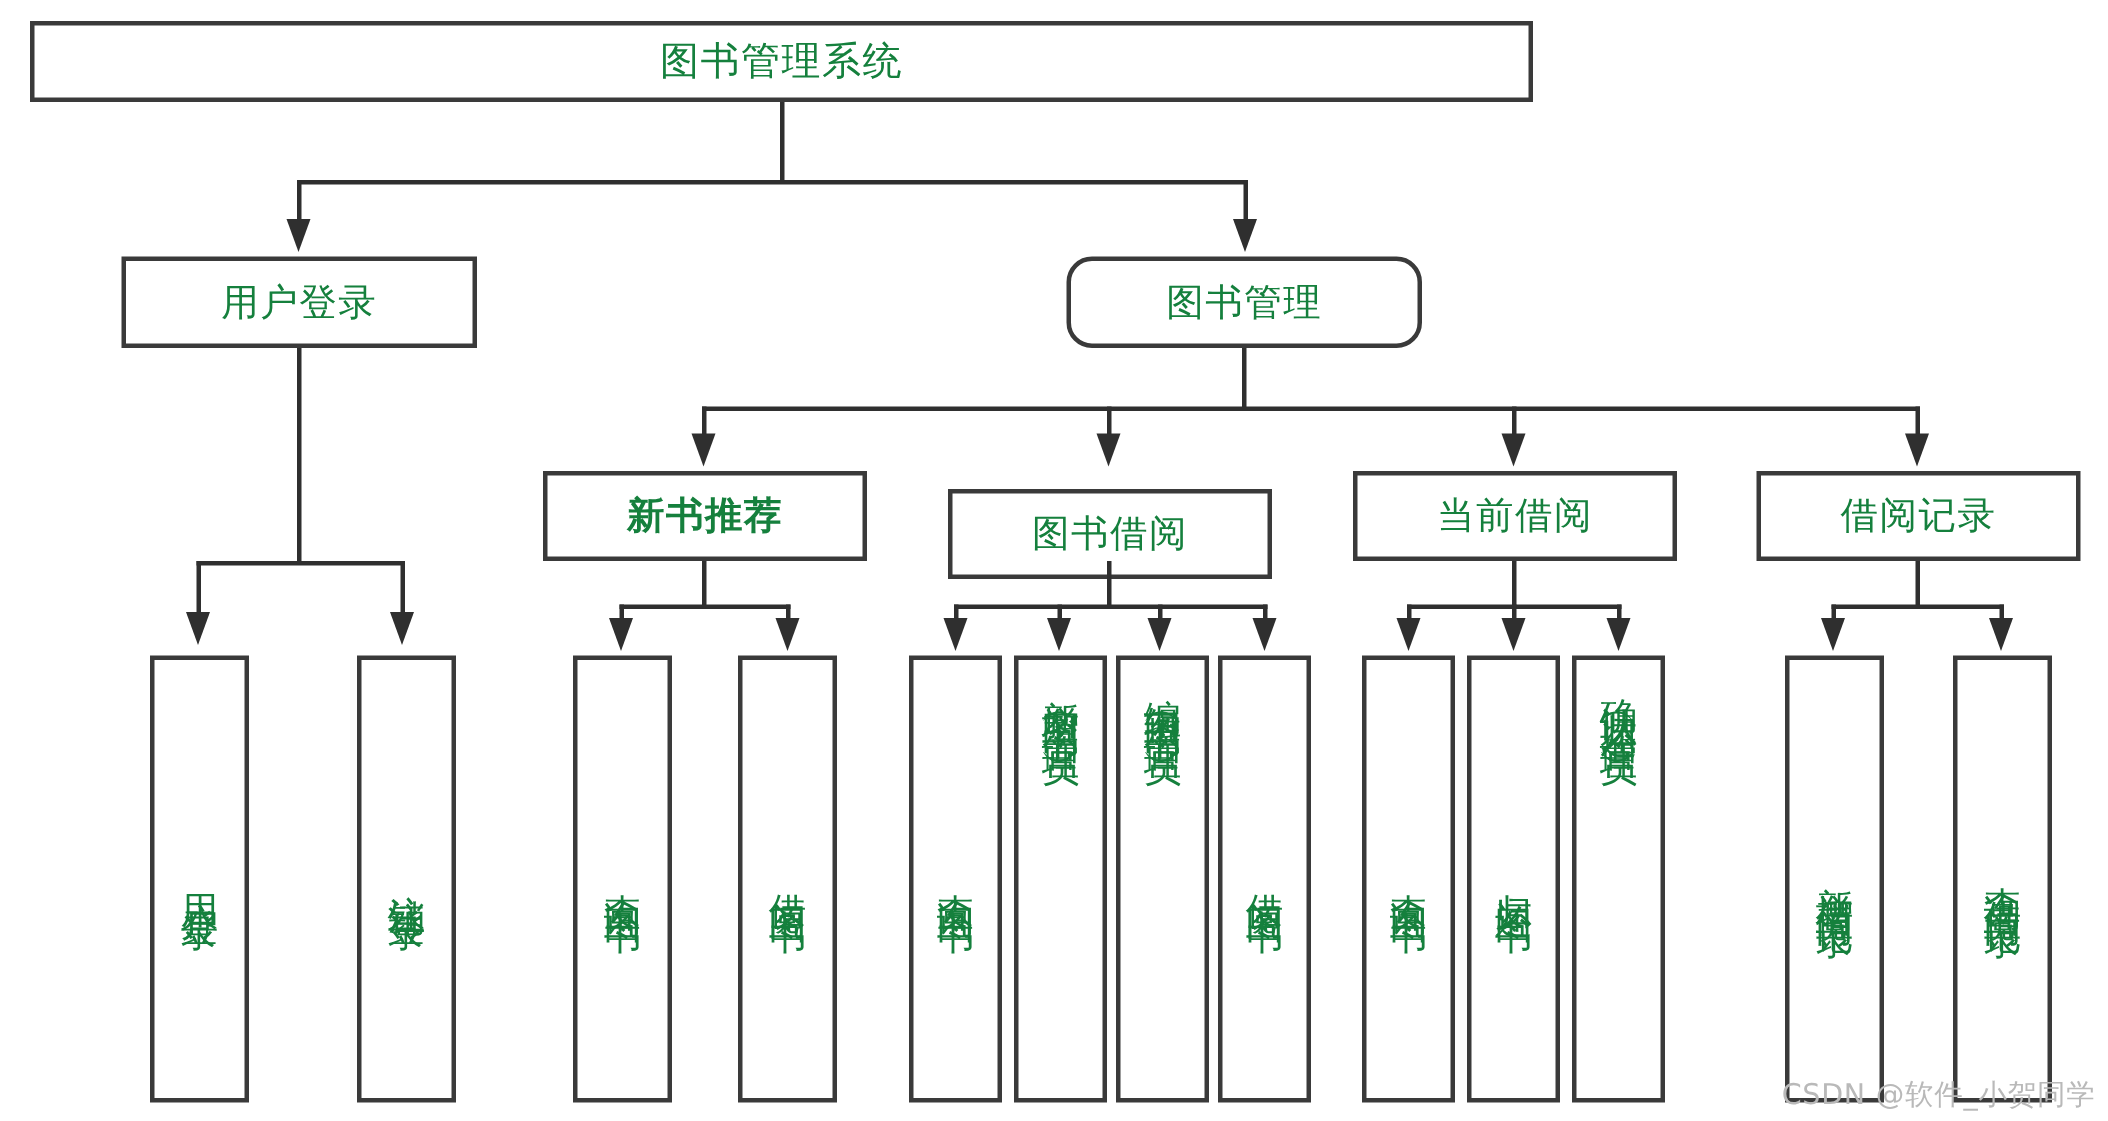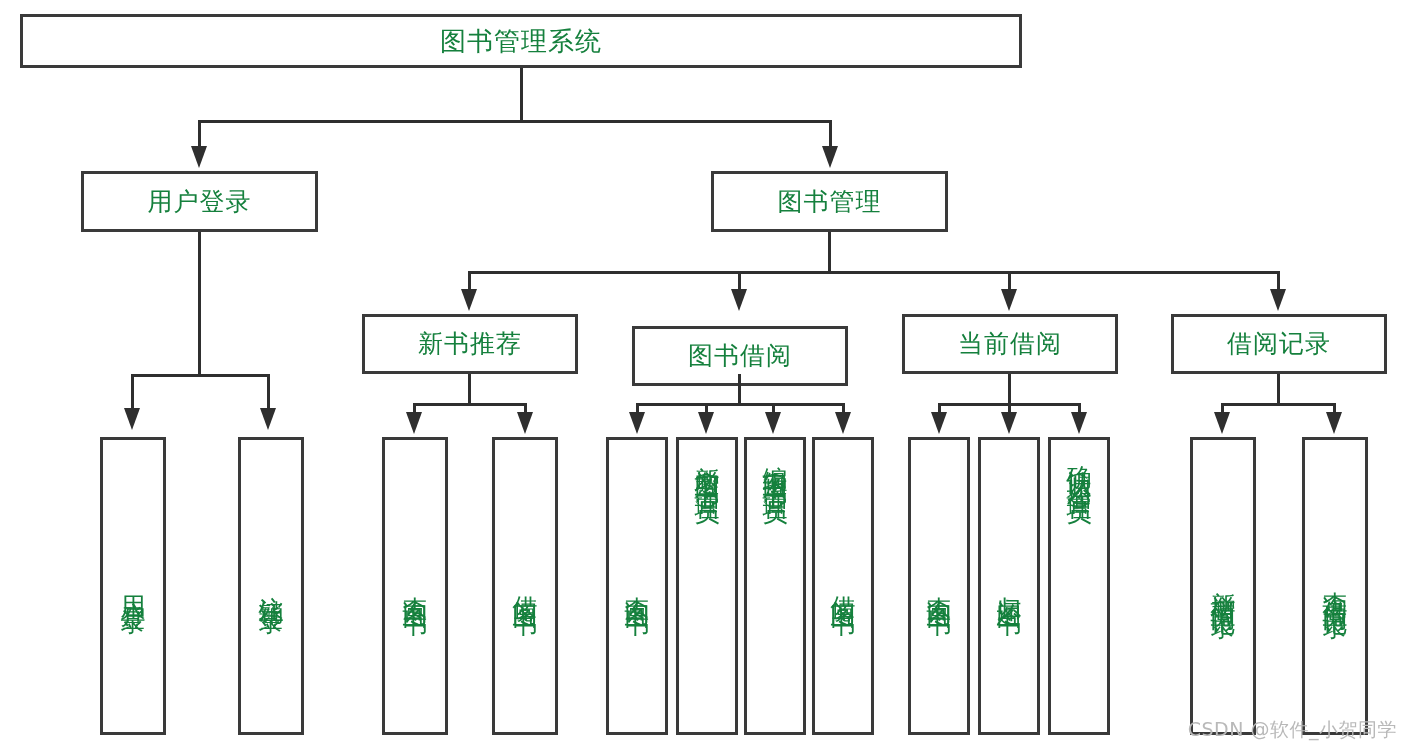--- a/index.html
+++ b/index.html
@@ -97,21 +97,21 @@
   <div class="ln hln" style="left:198px; top:120px; width:634px; height:3px;"></div>
 
   <div class="ln vln" style="left:198px; top:120px; width:3px; height:28px;"></div>
   <div class="arw" style="left:191px; top:146px;"></div>
   <div class="ln vln" style="left:829px; top:120px; width:3px; height:28px;"></div>
   <div class="arw" style="left:822px; top:146px;"></div>
 
   <div class="node horiz" style="left:81px; top:171px; width:237px; height:61px;">
     <span>用户登录</span>
   </div>
-  <div class="node horiz" style="left:711px; top:171px; width:237px; height:61px;">
+  <div class="node horiz" style="left:711px; top:171px; width:237px; height:61px;border-radius:17px;">
     <span>图书管理</span>
   </div>
 
   <div class="ln vln" style="left:198px; top:232px; width:3px; height:143px;"></div>
   <div class="ln hln" style="left:131px; top:374px; width:138px; height:3px;"></div>
   <div class="ln vln" style="left:131px; top:374px; width:3px; height:35px;"></div>
   <div class="arw" style="left:124px; top:408px;"></div>
   <div class="ln vln" style="left:267px; top:374px; width:3px; height:35px;"></div>
   <div class="arw" style="left:260px; top:408px;"></div>
 
@@ -120,21 +120,21 @@
 
   <div class="ln vln" style="left:468px; top:271px; width:3px; height:20px;"></div>
   <div class="arw" style="left:461px; top:289px;"></div>
   <div class="ln vln" style="left:738px; top:271px; width:3px; height:20px;"></div>
   <div class="arw" style="left:731px; top:289px;"></div>
   <div class="ln vln" style="left:1008px; top:271px; width:3px; height:20px;"></div>
   <div class="arw" style="left:1001px; top:289px;"></div>
   <div class="ln vln" style="left:1277px; top:271px; width:3px; height:20px;"></div>
   <div class="arw" style="left:1270px; top:289px;"></div>
 
-  <div class="node horiz" style="left:362px; top:314px; width:216px; height:60px;">
+  <div class="node horiz" style="left:362px; top:314px; width:216px; height:60px;font-weight:bold;">
     <span>新书推荐</span>
   </div>
   <div class="node horiz" style="left:632px; top:314px; width:216px; height:60px;margin-top:12px;">
     <span>图书借阅</span>
   </div>
   <div class="node horiz" style="left:1171px; top:314px; width:216px; height:60px;">
     <span>借阅记录</span>
   </div>
   <div class="node horiz" style="left:902px; top:314px; width:216px; height:60px;">
     <span>当前借阅</span>

